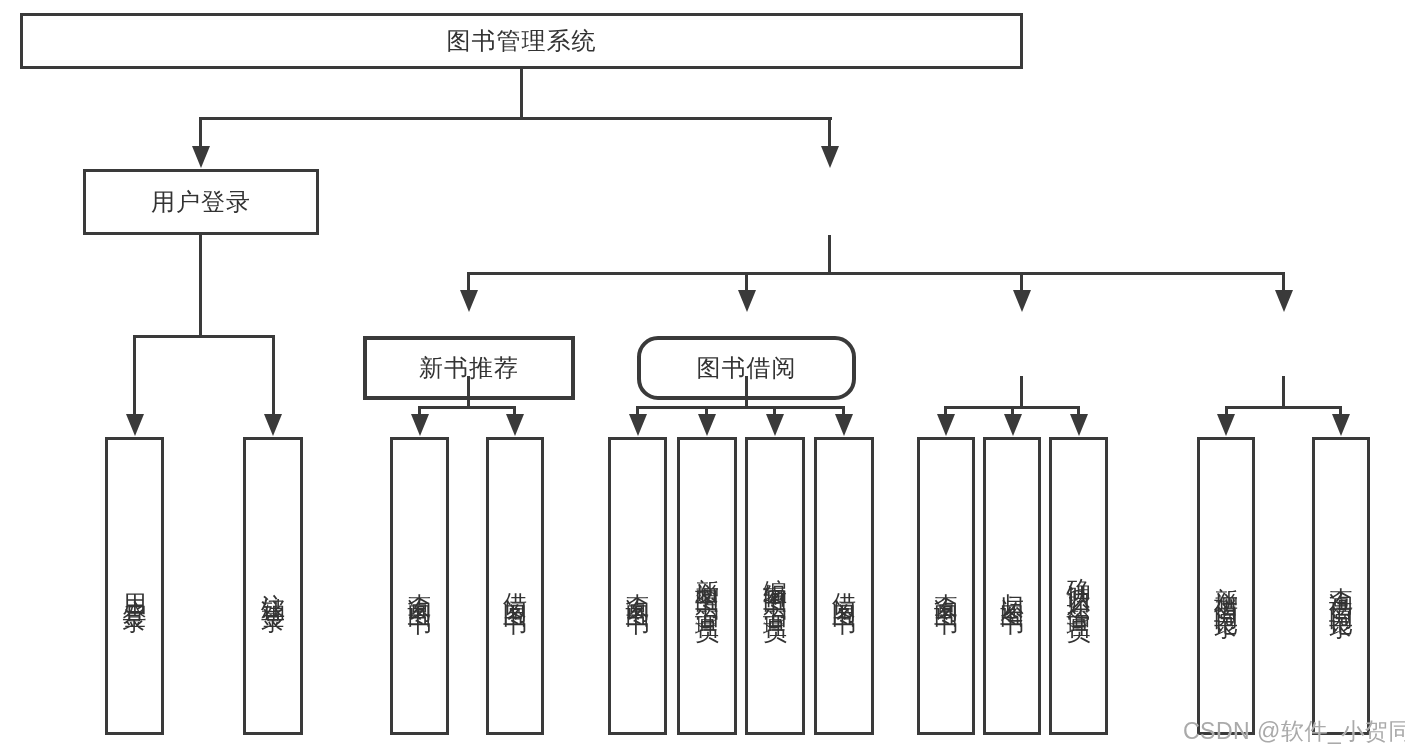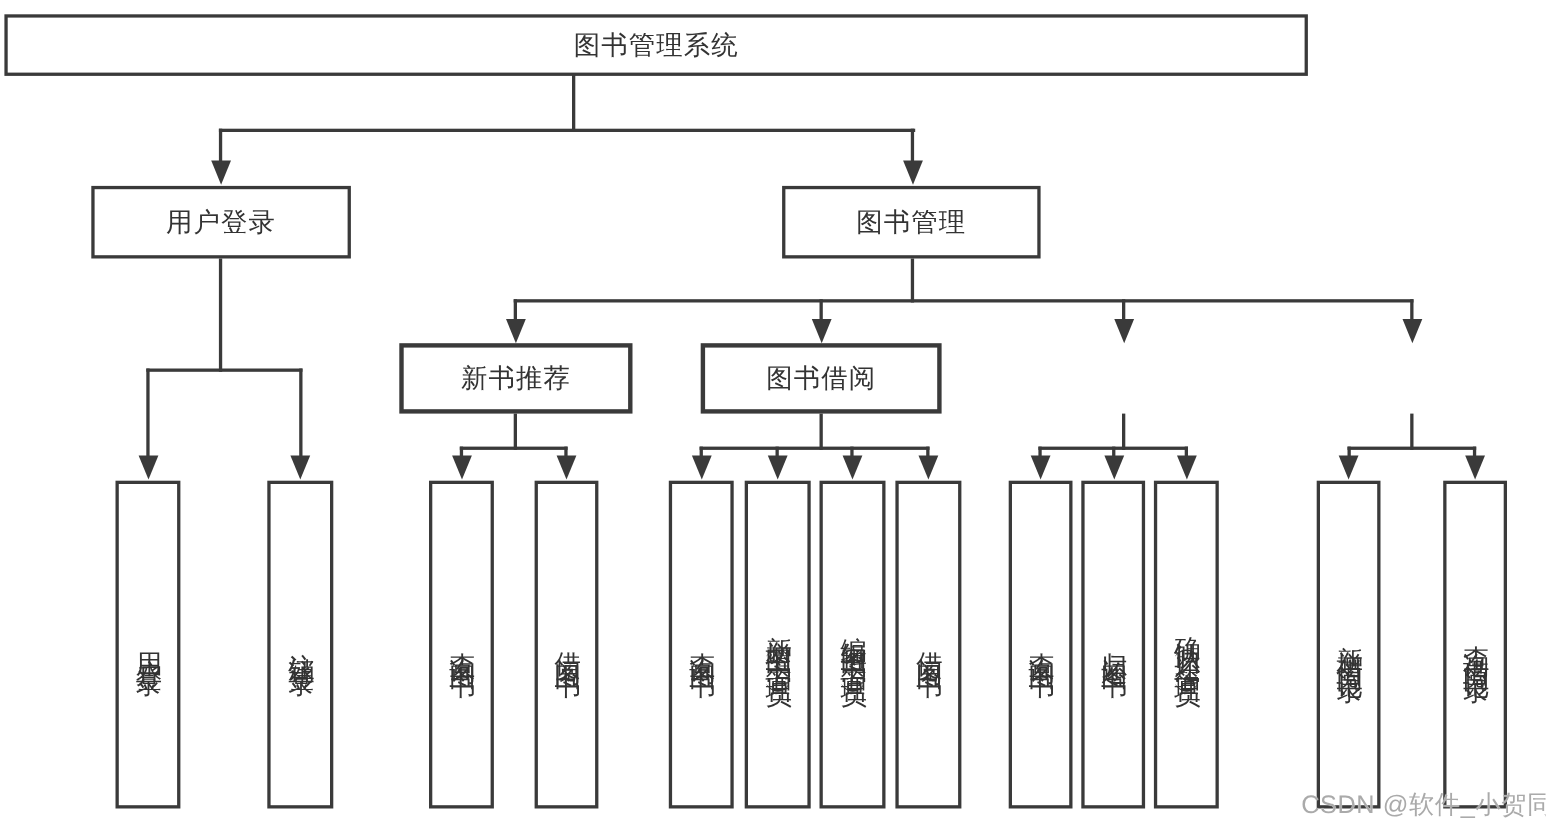--- a/index.html
+++ b/index.html
@@ -22,21 +22,21 @@
     background: #ffffff;
     border: 3px solid var(--line);
     display: flex;
     align-items: center;
     justify-content: center;
     color: var(--text);
     font-size: 24px;
     letter-spacing: 1px;
     white-space: nowrap;
   }
-  .lvl3 { border-width: 4px; }
+  .lvl3 { border-width: 4px; margin-top: 24px; }
 
   .leaf {
     position: absolute;
     top: 437px; height: 298px;
     background: #ffffff;
     border: 3px solid var(--line);
     display: flex;
     align-items: center;
     justify-content: center;
     color: var(--text);
@@ -62,25 +62,25 @@
     left: 1183px; top: 716px;
     font-size: 23px;
     color: var(--watermark);
     letter-spacing: 0.5px;
     white-space: nowrap;
     text-shadow: 0 0 1px #ffffff;
     z-index: 5;
   }
 
   
-  .n-root { left: 4px;  top: 13px;  width: 1185px; height: 56px; }
+  .n-root { left: 20px;  top: 13px;  width: 1003px; height: 56px; }
   .n-l2a  { left: 83px;  top: 169px; width: 236px;  height: 66px; }
   .n-l2b  { left: 711px; top: 169px; width: 235px;  height: 66px; }
   .n-l3a  { left: 363px; top: 312px; width: 212px;  height: 64px; }
-  .n-l3b  { left: 637px; top: 312px; width: 219px;  height: 64px; }
+  .n-l3b  { left: 637px; top: 312px; width: 219px;  height: 64px; border-radius: 21px; }
   .n-l3c  { left: 912px; top: 312px; width: 220px;  height: 64px; }
   .n-l3d  { left: 1174px;top: 312px; width: 219px;  height: 64px; }
 
   .lf-0  { left: 105px;  width: 59px; }
   .lf-1  { left: 243px;  width: 60px; }
   .lf-2  { left: 390px;  width: 59px; }
   .lf-3  { left: 486px;  width: 58px; }
   .lf-4  { left: 608px;  width: 59px; }
   .lf-5  { left: 677px;  width: 60px; }
   .lf-6  { left: 745px;  width: 60px; }
@@ -155,21 +155,20 @@
   .a-s3-2    { left: 1332px; top: 414px; }
 </style>
 </head>
 <body>
 
 <div class="stage">
 
   <div class="box n-root">图书管理系统</div>
 
   <div class="box n-l2a">用户登录</div>
-  <div class="box n-l2b">图书管理</div>
 
   <div class="box lvl3 n-l3a">新书推荐</div>
   <div class="box lvl3 n-l3b">图书借阅</div>
 
   <div class="leaf lf-0">
     <span class="vtext">用户登录</span>
   </div>
   <div class="leaf lf-1">
     <span class="vtext">注销登录</span>
   </div>

